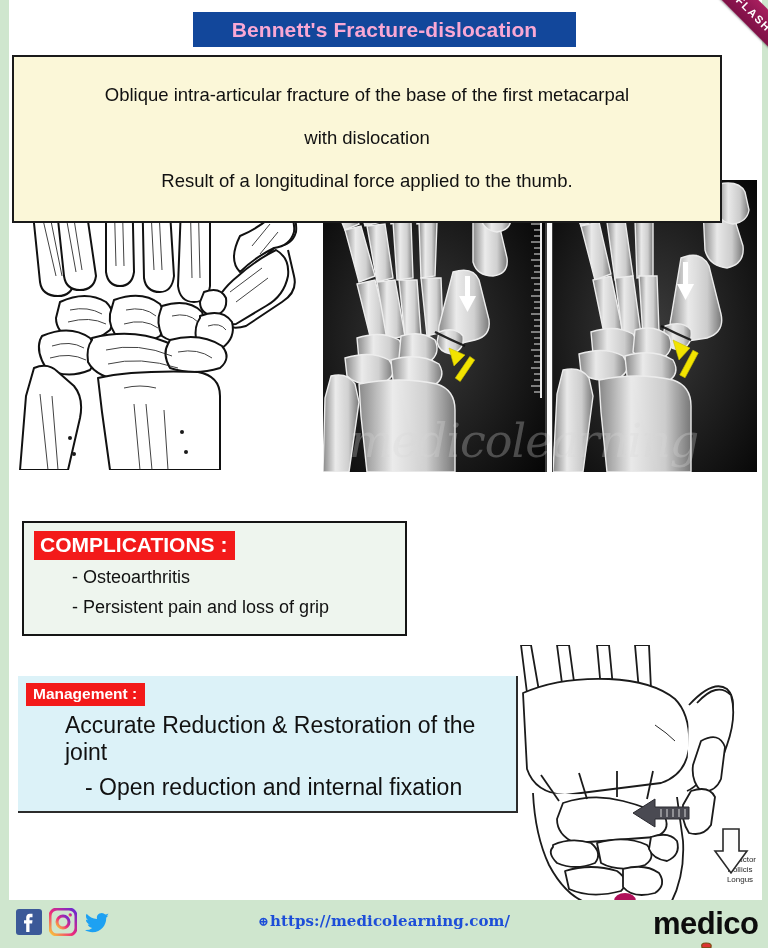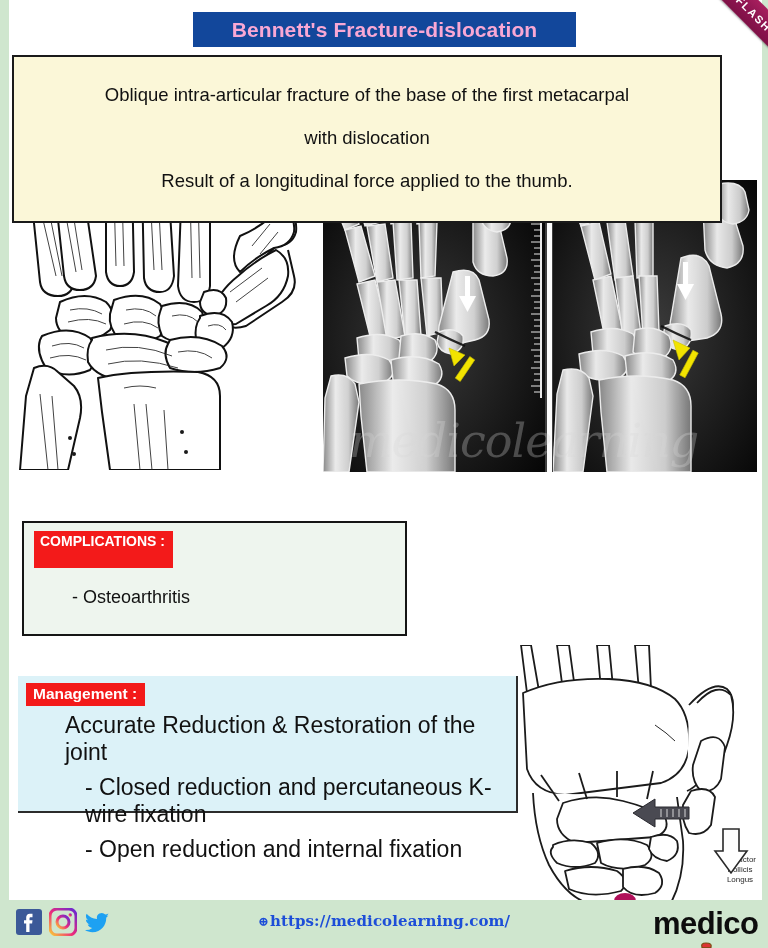--- a/index.html
+++ b/index.html
@@ -109,23 +109,23 @@
     z-index:12;
   }
   .tag-red{
     display:inline-block;
     background:#f31a1a;
     color:#ffffff;
     font-weight:bold;
     font-family:"Liberation Sans", sans-serif;
   }
   .comp-tag{
-    margin:8px 0 12px 10px;
-    padding:2px 8px 19px 6px;
-    font-size:14px;
+    margin:8px 0 0 10px;
+    padding:2px 8px 3px 6px;
+    font-size:21px;
   }
   .comp-list{margin:7px 0 0 8px;}
   .comp-list li{
     list-style:none;
     font-size:18px;
     color:#111;
     margin:0 0 9px 0;
     font-family:"Liberation Sans", sans-serif;
   }
 
@@ -454,28 +454,28 @@
       </div>
 
       <div class="watermark">medicolearning</div>
     </div>
   </div>
 
   <div class="comp-box">
     <div class="tag-red comp-tag">COMPLICATIONS :</div>
     <ul class="comp-list">
       <li>- Osteoarthritis</li>
+      <li>- Persistent pain and loss of grip</li>
     </ul>
   </div>
 
   <div class="mgmt-box">
     <div class="tag-red mgmt-tag">Management :</div>
     <ul class="mgmt-lines">
       <li>Accurate Reduction &amp; Restoration of the joint</li>
-      <li class="sub">- Closed reduction and percutaneous K-wire fixation</li>
       <li class="sub">- Open reduction and internal fixation</li>
     </ul>
   </div>
 
   <div class="hand-fig">
     <svg width="258" height="258" viewBox="0 0 258 258" xmlns="http://www.w3.org/2000/svg">
       <g fill="#ffffff" stroke="#1b1b1b" stroke-width="1.8" stroke-linejoin="round">
 
         <path d="M16 0 L26 0 L34 46 L22 48 Z"></path>
         <path d="M52 0 L64 0 L70 44 L58 46 Z"></path>

